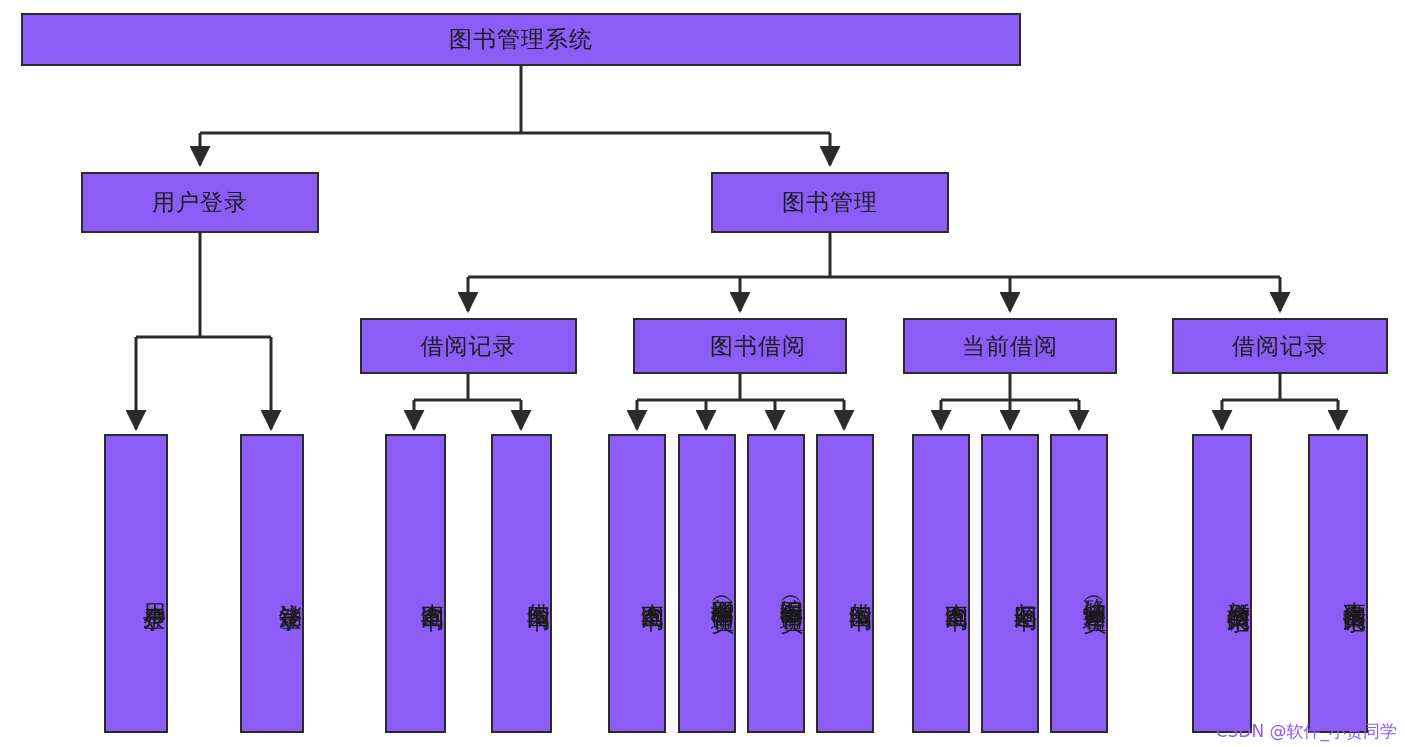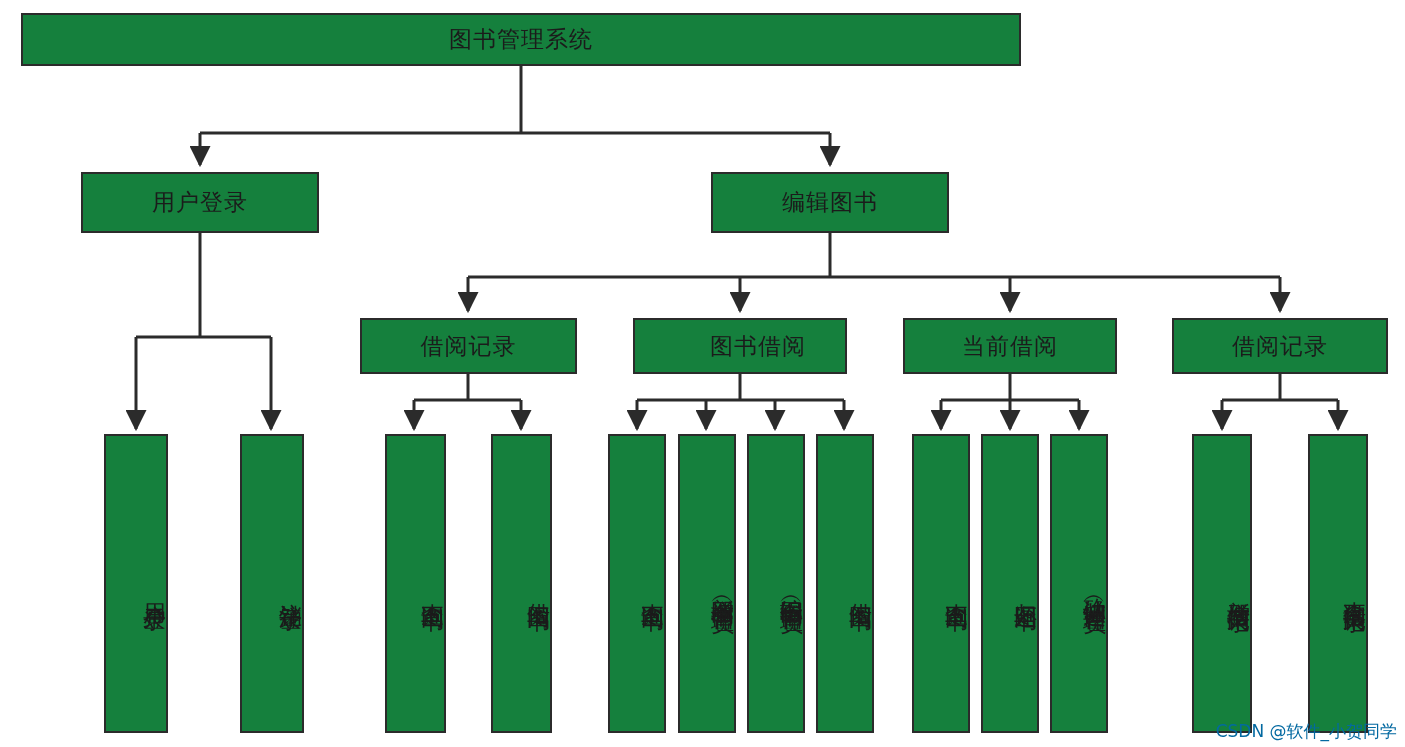--- a/index.html
+++ b/index.html
@@ -21,21 +21,21 @@
     position: absolute;
     left: 0;
     top: 0;
     width: 1405px;
     height: 747px;
     pointer-events: none;
   }
   .node {
     position: absolute;
     box-sizing: border-box;
-    background: #15803d;
+    background: #8b5cf6;
     border: 2px solid #2b2b2b;
     display: flex;
     align-items: center;
     justify-content: center;
     color: #1b1b1b;
     z-index: 2;
   }
   .node-h {
     font-size: 23px;
     letter-spacing: 1px;
@@ -53,21 +53,21 @@
     line-height: 1;
     padding-top: 10px;
     align-items: flex-start;
     justify-content: center;
   }
   .watermark {
     position: absolute;
     right: 8px;
     bottom: 4px;
     font-size: 17px;
-    color: #0369a1;
+    color: #8b5cf6;
     white-space: nowrap;
     z-index: 3;
   }
 </style>
 </head>
 <body>
 
 <div id="canvas">
 
   <svg class="wires" viewBox="0 0 1405 747" xmlns="http://www.w3.org/2000/svg">
@@ -121,21 +121,21 @@
   </svg>
 
   <div class="node node-root" style="left:21px; top:13px; width:1000px; height:53px;">
     <span>图书管理系统</span>
   </div>
 
   <div class="node node-h" style="left:81px; top:172px; width:238px; height:61px;">
     <span>用户登录</span>
   </div>
   <div class="node node-h" style="left:711px; top:172px; width:238px; height:61px;">
-    <span>编辑图书</span>
+    <span>图书管理</span>
   </div>
 
   <div class="node node-h" style="left:360px; top:318px; width:217px; height:56px;">
     <span>借阅记录</span>
   </div>
   <div class="node node-h" style="left:633px; top:318px; width:214px; height:56px;padding-left:36px;">
     <span>图书借阅</span>
   </div>
   <div class="node node-h" style="left:1172px; top:318px; width:216px; height:56px;">
     <span>借阅记录</span>

